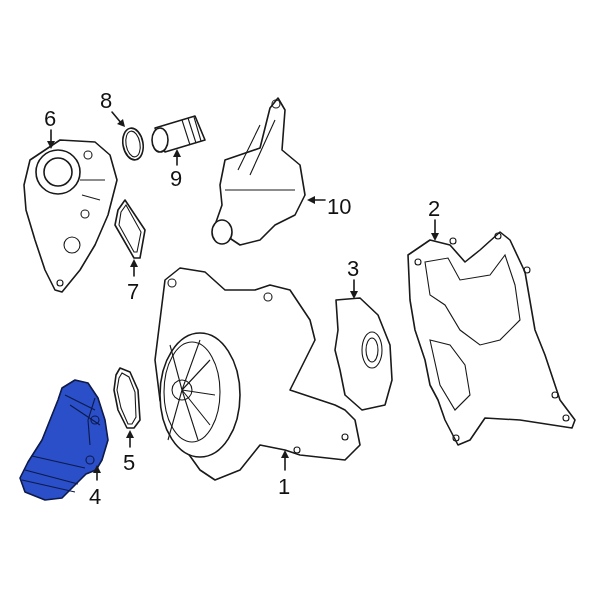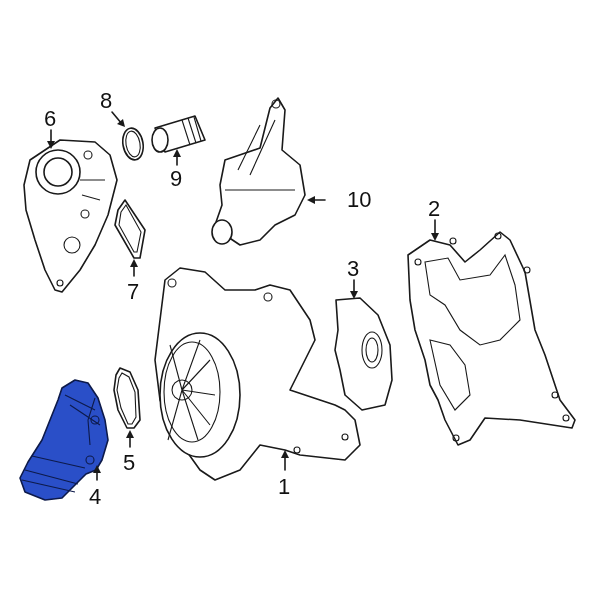--- a/index.html
+++ b/index.html
@@ -134,14 +134,14 @@
 
   <span class="callout" style="left:278px; top:476px;">1</span>
   <span class="callout" style="left:428px; top:198px;">2</span>
   <span class="callout" style="left:347px; top:258px;">3</span>
   <span class="callout" style="left:89px; top:486px;">4</span>
   <span class="callout" style="left:123px; top:452px;">5</span>
   <span class="callout" style="left:44px; top:108px;">6</span>
   <span class="callout" style="left:127px; top:281px;">7</span>
   <span class="callout" style="left:100px; top:90px;">8</span>
   <span class="callout" style="left:170px; top:168px;">9</span>
-  <span class="callout" style="left:327px; top:189px;margin-left:20px;">10</span>
+  <span class="callout" style="left:327px; top:196px;">10</span>
 </div>
 
 </body></html>

